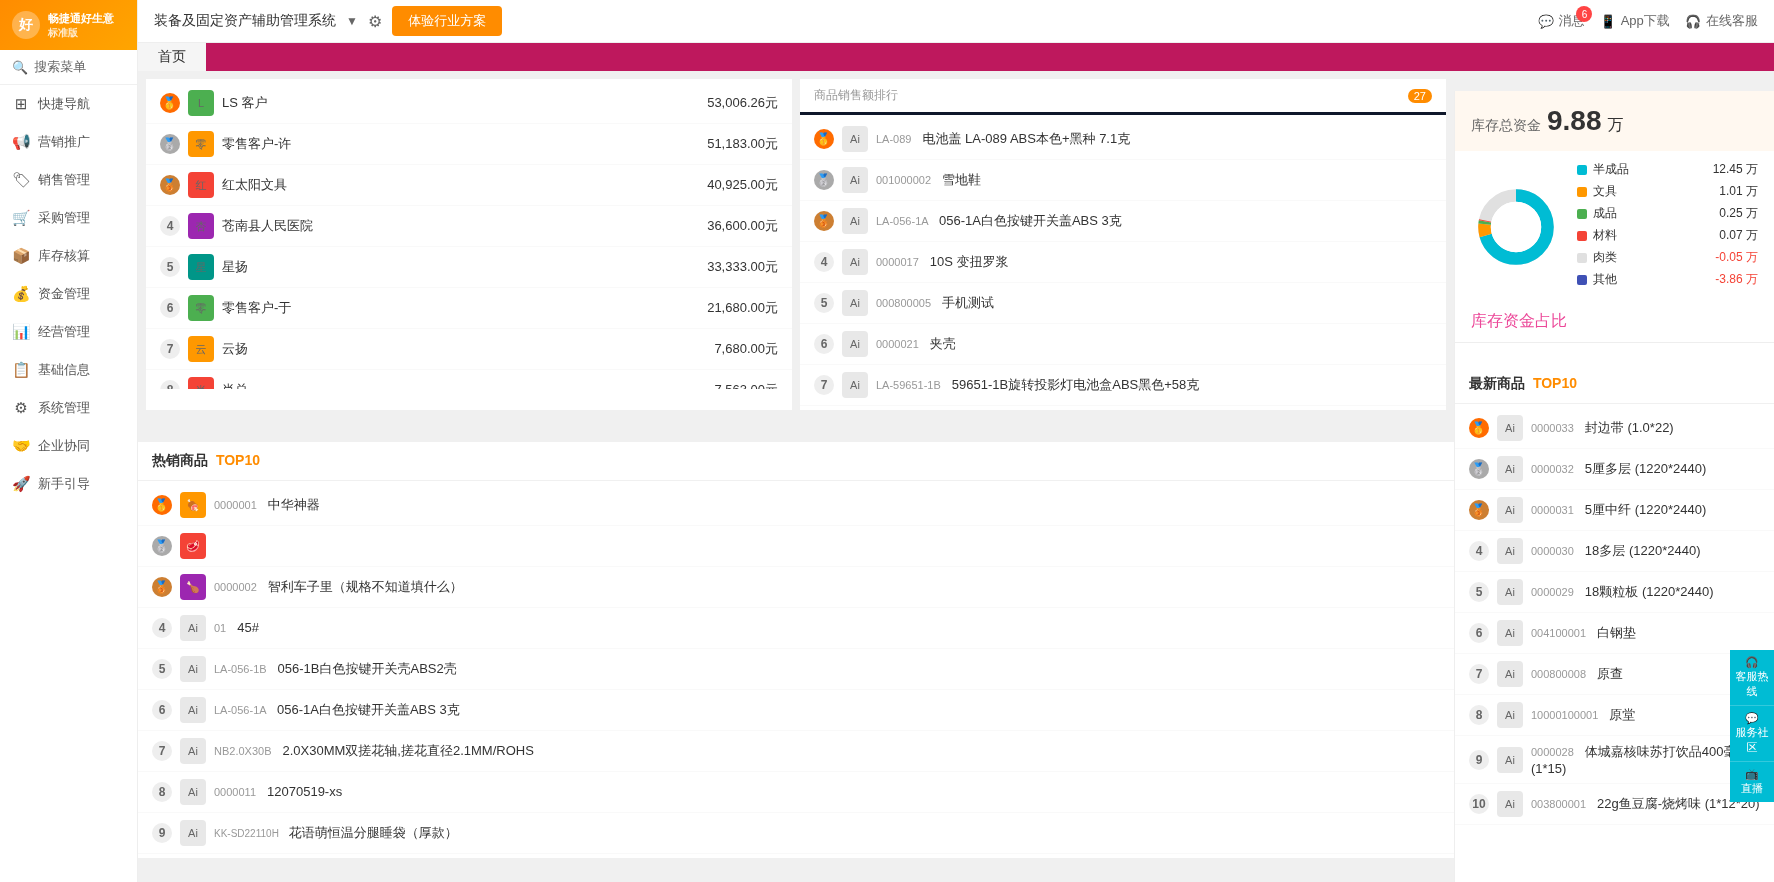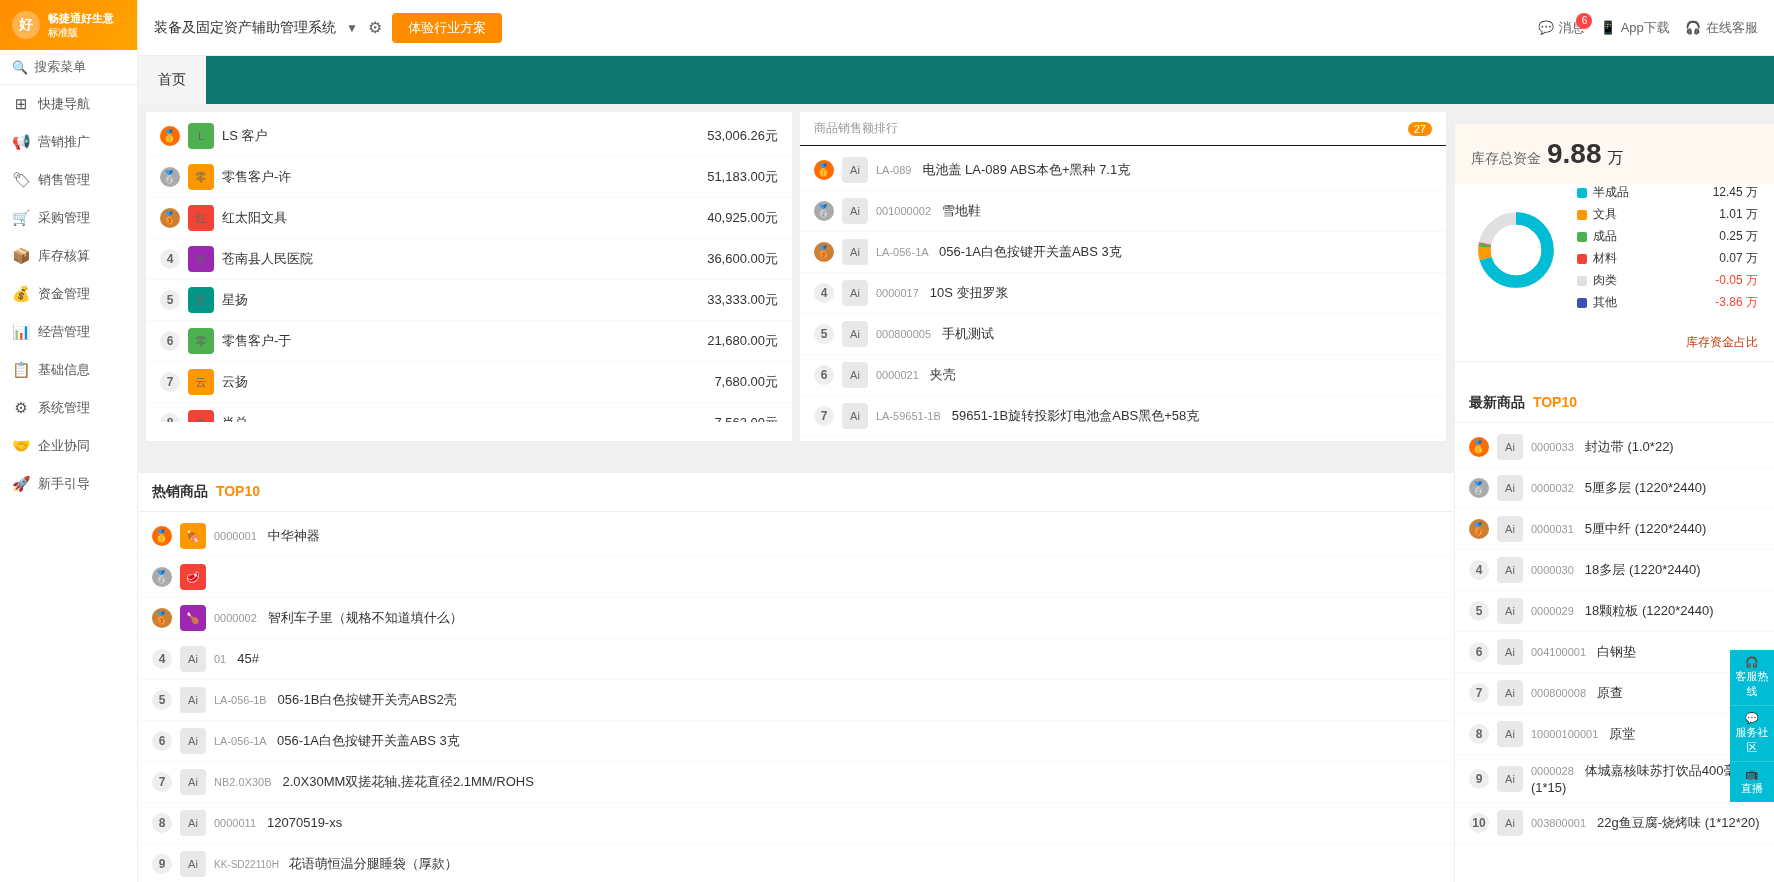--- a/index.html
+++ b/index.html
@@ -56,21 +56,21 @@
       display: flex;
       flex-direction: column;
       overflow: hidden;
     }
 
     
     .topbar {
       display: flex;
       align-items: center;
       padding: 0 16px;
-      height: 56px;
+      height: 43px;
       background: #fff;
       border-bottom: 1px solid #eee;
       gap: 10px;
     }
     .topbar-title {
       font-size: 14px;
       color: #333;
       flex: none;
     }
     .topbar-dropdown {
@@ -105,22 +105,22 @@
       width: 16px; height: 16px;
       font-size: 10px;
       display: flex; align-items: center; justify-content: center;
       position: absolute;
       top: -6px; right: -8px;
     }
 
     
     .navtabs {
       display: flex;
-      background: #0f766e;
-      height: 48px;
+      background: #be185d;
+      height: 28px;
       align-items: stretch;
     }
     .navtab {
       padding: 0 20px;
       display: flex; align-items: center;
       color: #fff;
       cursor: pointer;
       font-size: 14px;
       background: #00acc1;
     }
@@ -205,21 +205,21 @@
     .stock-total {
       background: #fff8f0;
       padding: 14px 16px;
       display: flex; align-items: baseline; gap: 6px;
     }
     .stock-label { font-size: 14px; color: #666; }
     .stock-value { font-size: 28px; font-weight: bold; color: #333; }
     .stock-unit { font-size: 16px; color: #333; }
 
     .stock-chart-area {
-      display: flex; padding: 0 16px 14px;
+      display: flex; padding: 10px 16px 14px;
       align-items: center; gap: 16px;
     }
     .donut-chart {
       width: 90px; height: 90px;
       flex-shrink: 0;
     }
     .stock-legend { flex: 1; }
     .legend-item {
       display: flex; align-items: center; gap: 6px;
       margin-bottom: 5px;
@@ -227,28 +227,28 @@
     }
     .legend-dot {
       width: 10px; height: 10px; border-radius: 2px; flex-shrink: 0;
     }
     .legend-name { flex: 1; }
     .legend-value { color: #333; font-weight: 500; }
     .legend-value.negative { color: #f44336; }
 
     .stock-footer {
       padding: 4px 16px 10px;
-      font-size: 12px; color: #c2410c; text-align: right;
+      font-size: 16px; color: #ec4899;
     }
 
     
     .right-panel-top {
       padding: 8px 14px;
       font-size: 12px; color: #999;
-      border-bottom: 1px solid #0f172a;
+      border-bottom: 3px solid #0f172a;
       display: flex; align-items: center; justify-content: space-between;
     }
     .right-panel-badge {
       background: #ff8c00;
       color: #fff;
       border-radius: 10px;
       padding: 1px 6px;
       font-size: 11px;
     }
 

